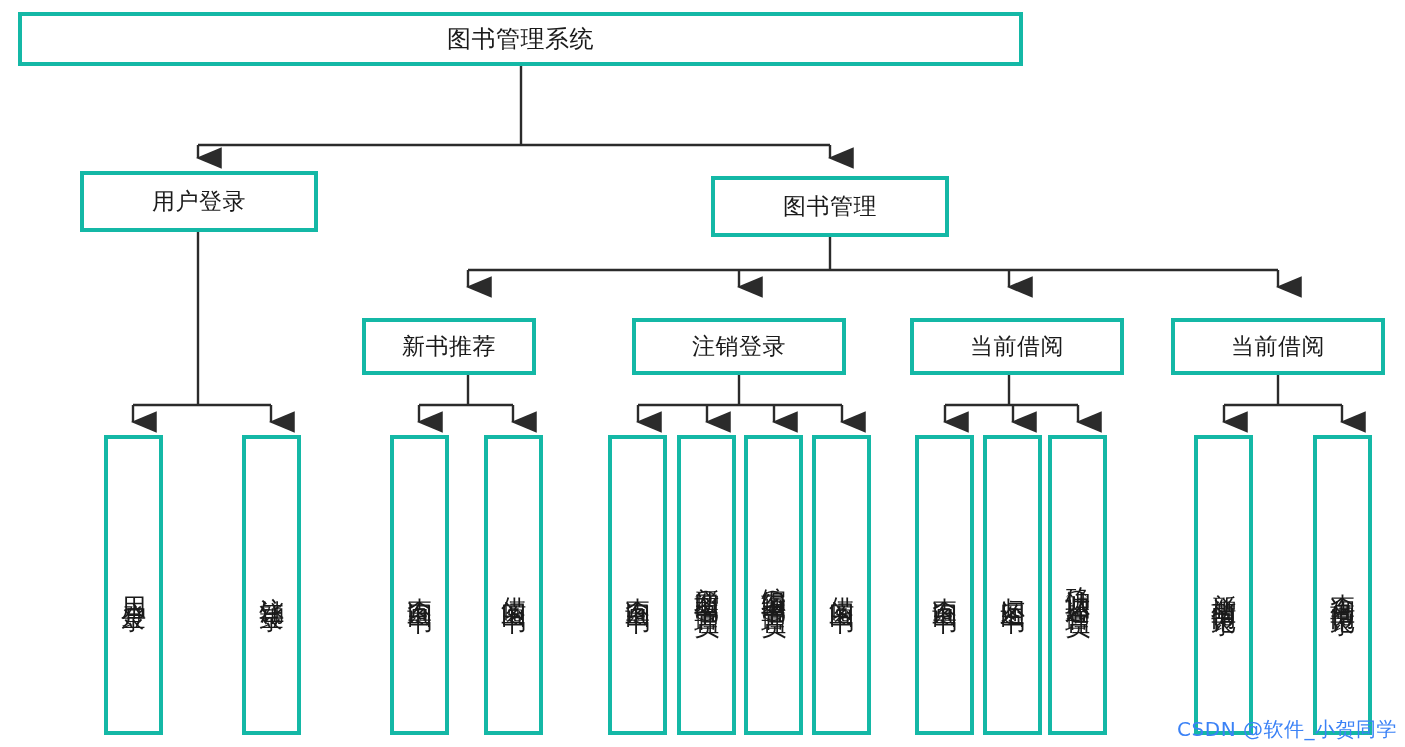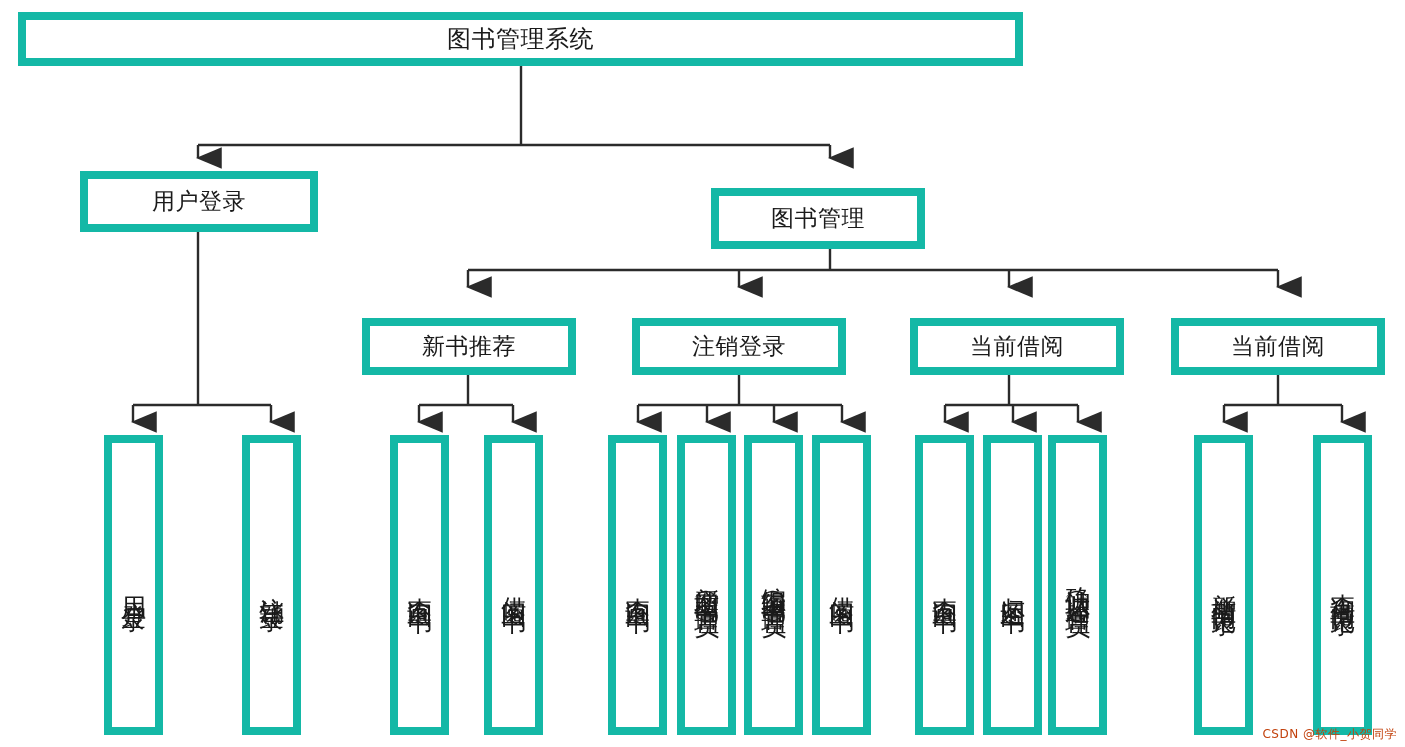--- a/index.html
+++ b/index.html
@@ -20,21 +20,21 @@
     left: 0;
     top: 0;
     width: 1405px;
     height: 747px;
     pointer-events: none;
   }
   .node {
     position: absolute;
     box-sizing: border-box;
     background: #ffffff;
-    border: 8px solid #14b8a6;
+    border: 4px solid #14b8a6;
     display: flex;
     align-items: center;
     justify-content: center;
     color: #1a1a1a;
   }
   .node .lbl {
     display: block;
     text-align: center;
     line-height: 1.18;
     color: #1a1a1a;
@@ -59,22 +59,22 @@
     font-size: 25px;
     line-height: 1.1;
     letter-spacing: 4px;
     max-height: 270px;
     white-space: nowrap;
   }
   .watermark {
     position: absolute;
     right: 8px;
     bottom: 4px;
-    font-size: 12px;
-    color: #c2410c;
+    font-size: 20px;
+    color: #3b82f6;
     white-space: nowrap;
     letter-spacing: 0.5px;
   }
 </style>
 </head>
 <body>
 
 <div id="canvas">
 
   <svg id="wires" viewBox="0 0 1405 747" xmlns="http://www.w3.org/2000/svg">
@@ -127,25 +127,25 @@
     </g>
   </svg>
 
   <div class="node horiz root" style="left:18px; top:12px; width:1005px; height:54px;">
     <span class="lbl">图书管理系统</span>
   </div>
 
   <div class="node horiz" style="left:80px; top:171px; width:238px; height:61px;">
     <span class="lbl">用户登录</span>
   </div>
-  <div class="node horiz" style="left:711px; top:188px; width:214px; height:61px;">
+  <div class="node horiz" style="left:711px; top:176px; width:238px; height:61px;">
     <span class="lbl">图书管理</span>
   </div>
 
-  <div class="node horiz" style="left:362px; top:318px; width:214px; height:57px;">
+  <div class="node horiz" style="left:362px; top:318px; width:174px; height:57px;">
     <span class="lbl">新书推荐</span>
   </div>
   <div class="node horiz" style="left:632px; top:318px; width:214px; height:57px;">
     <span class="lbl">注销登录</span>
   </div>
   <div class="node horiz" style="left:910px; top:318px; width:214px; height:57px;">
     <span class="lbl">当前借阅</span>
   </div>
   <div class="node horiz" style="left:1171px; top:318px; width:214px; height:57px;">
     <span class="lbl">当前借阅</span>

